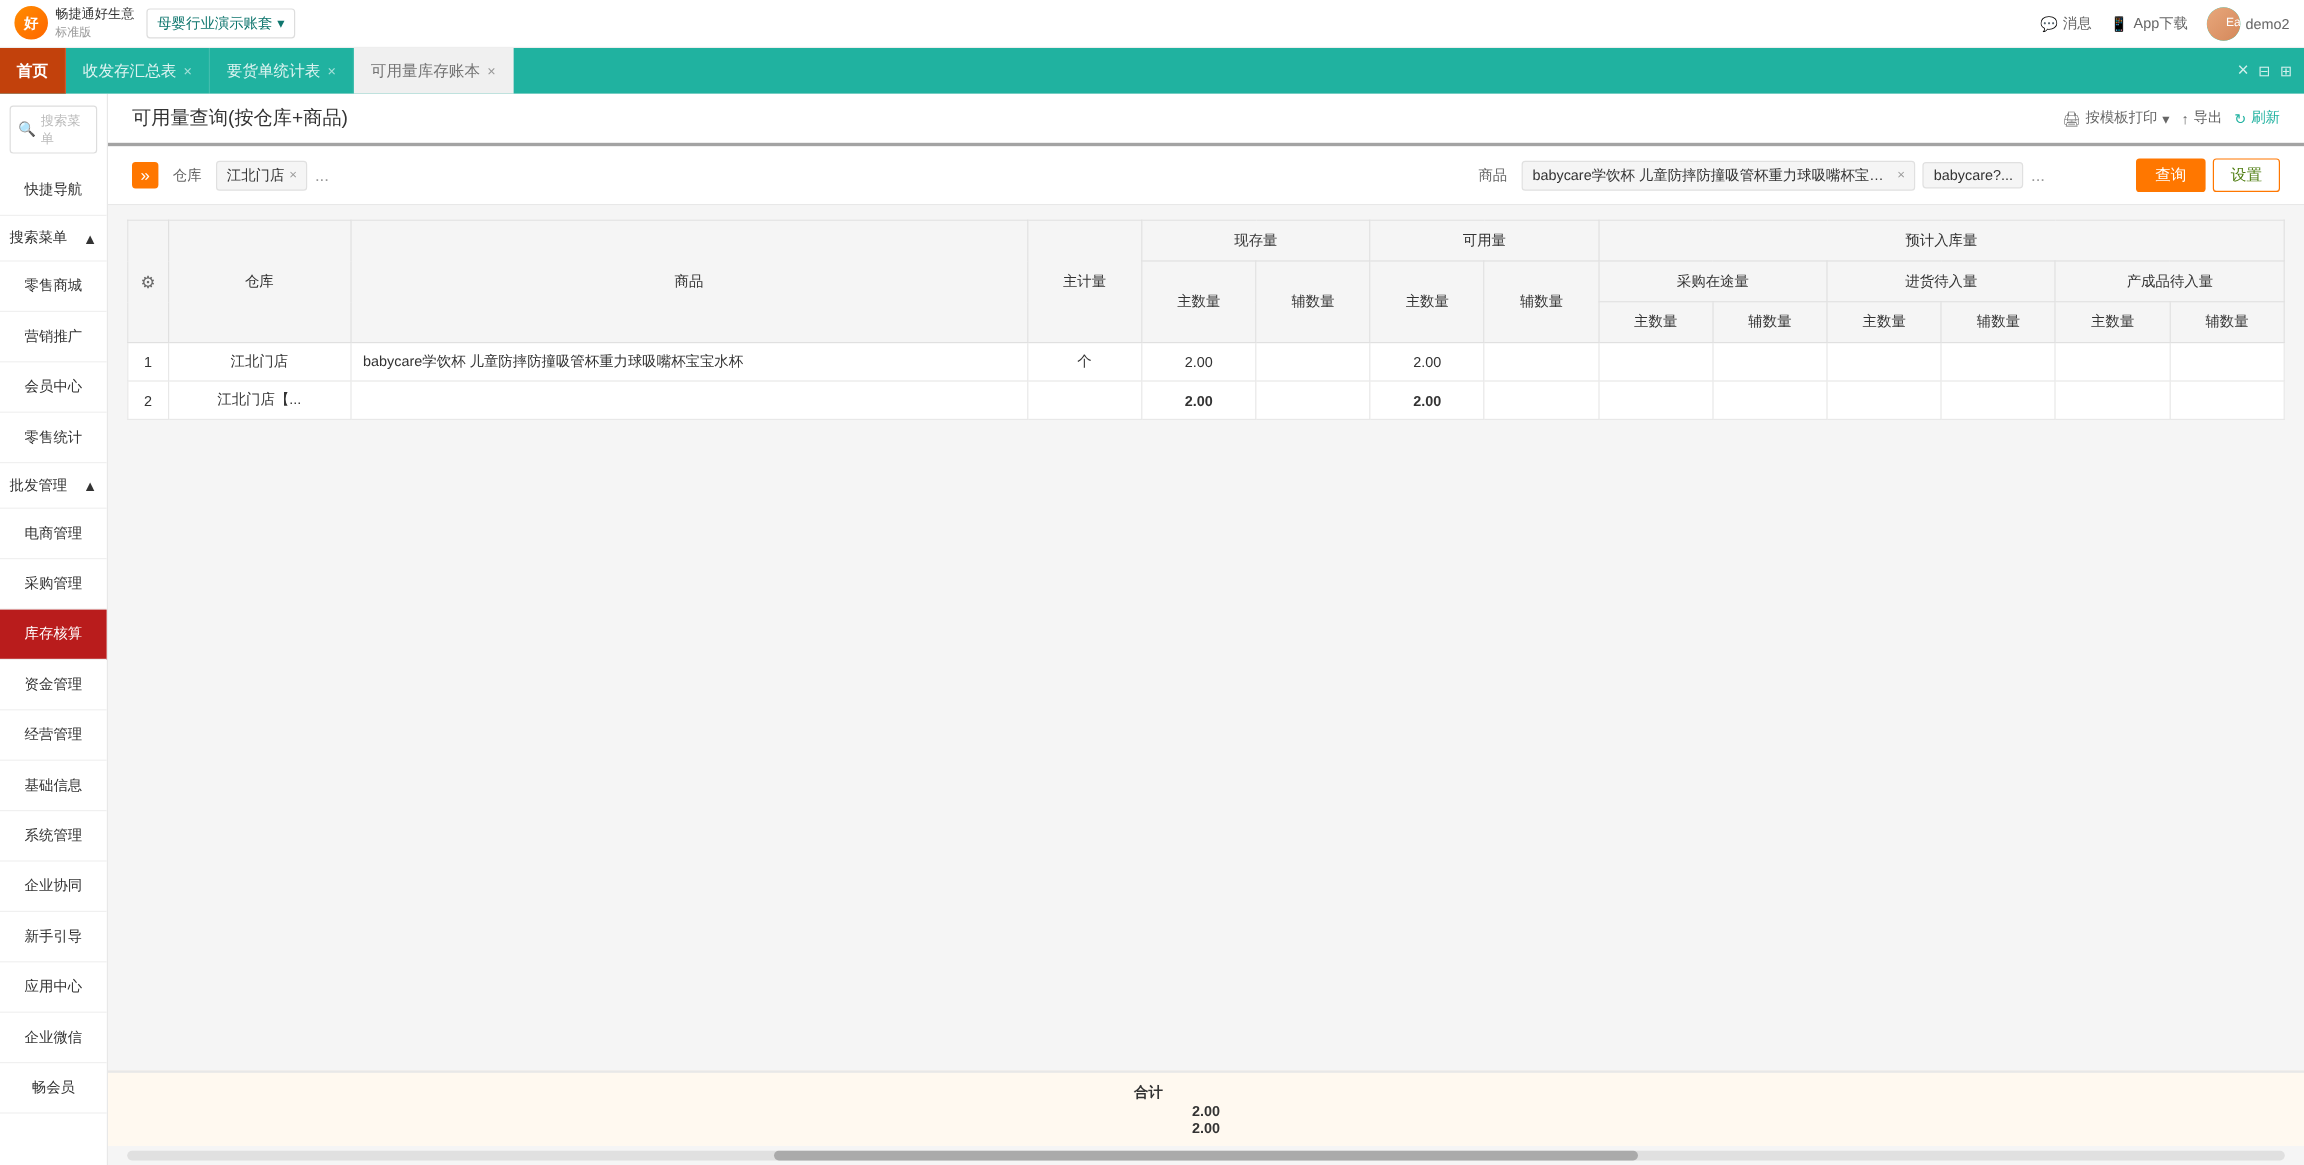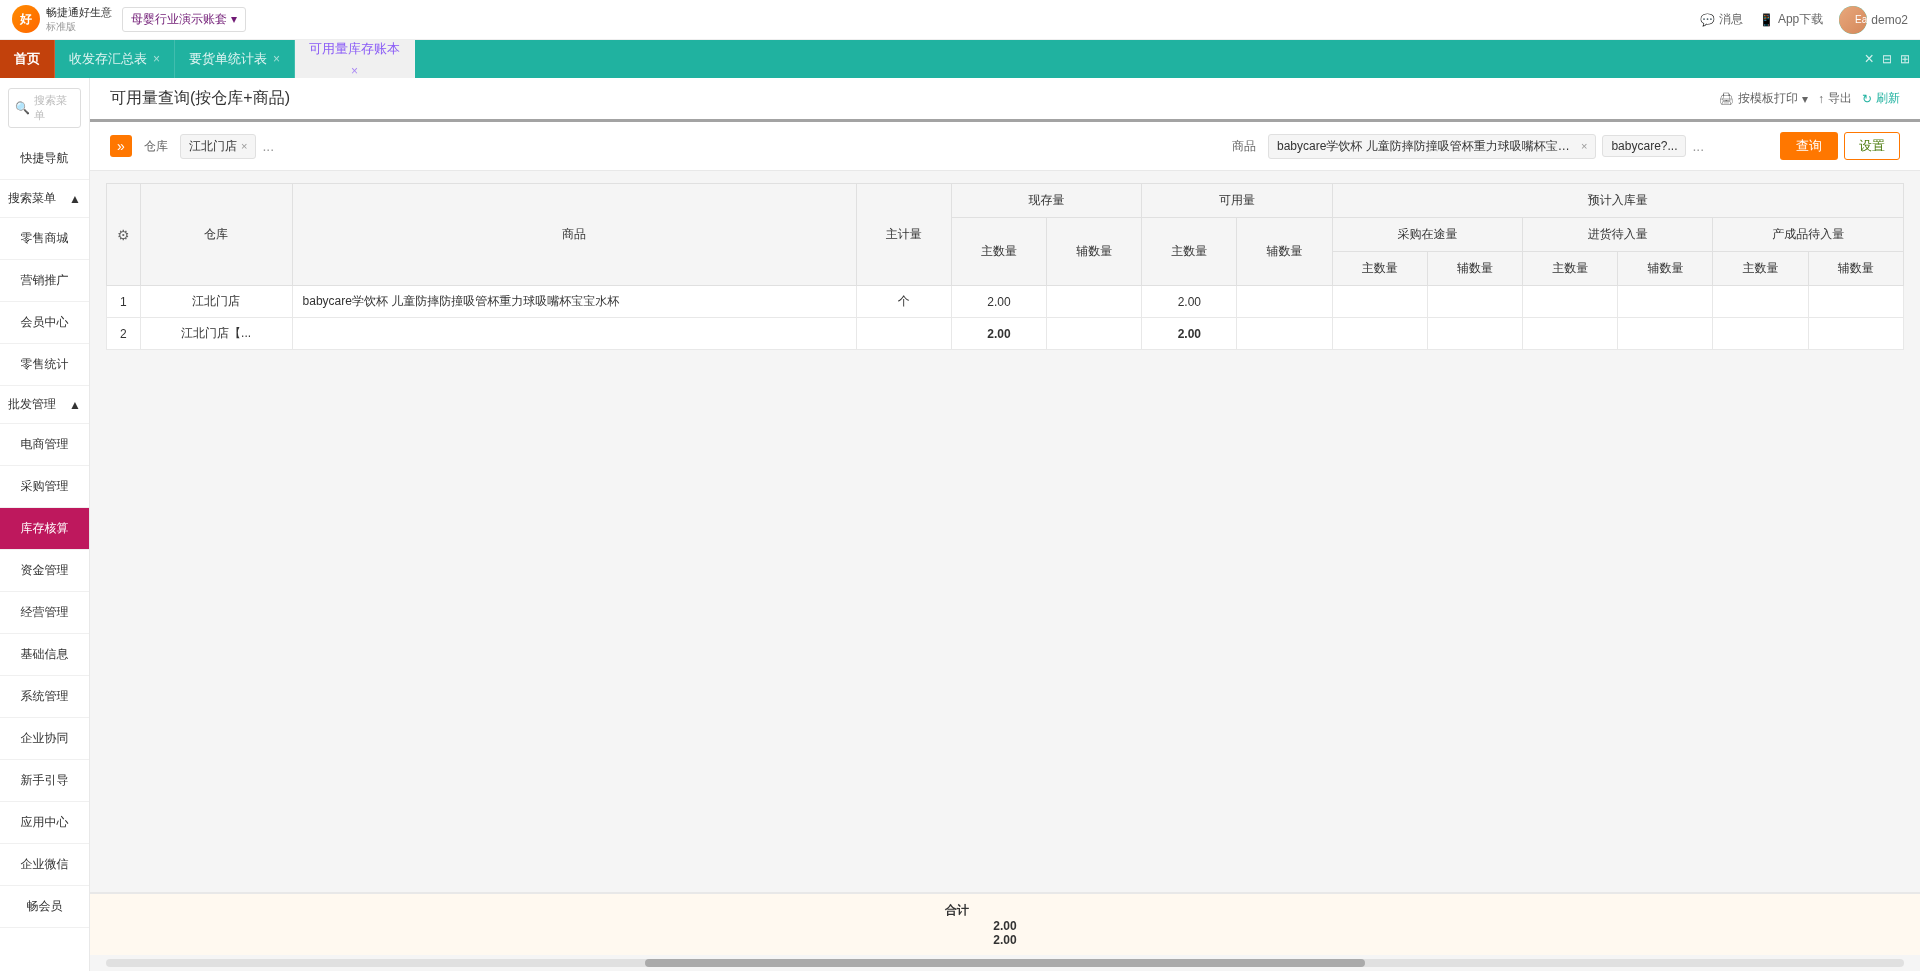--- a/index.html
+++ b/index.html
@@ -14,21 +14,21 @@
       align-items: center;
       justify-content: space-between;
       padding: 0 12px;
       flex-shrink: 0;
     }
     .top-bar-left { display: flex; align-items: center; gap: 10px; }
     .logo-area { display: flex; align-items: center; gap: 6px; }
     .logo-icon { width: 28px; height: 28px; background: linear-gradient(135deg, #ff8c00, #ff6600); border-radius: 50%; display: flex; align-items: center; justify-content: center; color: #fff; font-size: 12px; font-weight: bold; }
     .logo-text { font-size: 11px; color: #333; line-height: 1.3; }
     .logo-sub { color: #999; font-size: 10px; }
-    .industry-selector { display: flex; align-items: center; gap: 4px; color: #701a75; font-size: 12px; border: 1px solid #ddd; border-radius: 3px; padding: 3px 8px; cursor: pointer; }
+    .industry-selector { display: flex; align-items: center; gap: 4px; color: #0f766e; font-size: 12px; border: 1px solid #ddd; border-radius: 3px; padding: 3px 8px; cursor: pointer; }
     .top-bar-right { display: flex; align-items: center; gap: 16px; }
     .top-bar-btn { display: flex; align-items: center; gap: 4px; color: #666; font-size: 12px; cursor: pointer; }
     .avatar-circle { width: 28px; height: 28px; border-radius: 50%; background: #4ec9b0; display: flex; align-items: center; justify-content: center; color: #fff; font-size: 11px; overflow: hidden; }
     .avatar-img { width: 100%; height: 100%; background: linear-gradient(135deg, #e8a87c, #d4875a); border-radius: 50%; display: flex; align-items: center; justify-content: flex-end; color: #fff; font-size: 10px; }
 
     
     .tab-bar {
       height: 38px;
       background: #20b2a0;
       display: flex;
@@ -41,21 +41,21 @@
       align-items: center;
       padding: 0 14px;
       color: rgba(255,255,255,0.85);
       font-size: 13px;
       cursor: pointer;
       gap: 6px;
       border-right: 1px solid rgba(255,255,255,0.15);
       white-space: nowrap;
     }
     .tab-item.home { background: #c2410c; color: #fff; font-weight: bold; }
-    .tab-item.active { background: #f0f0f0; color: #8b5cf6; flex-direction: column; }
+    .tab-item.active { background: #f0f0f0; color: #737373; }
     .tab-item .tab-close { color: inherit; font-size: 12px; opacity: 0.7; }
     .tab-bar-actions { margin-left: auto; display: flex; align-items: center; padding: 0 10px; gap: 8px; }
     .tab-bar-action-btn { color: rgba(255,255,255,0.8); font-size: 16px; cursor: pointer; }
 
     
     .main-layout { display: flex; flex: 1; overflow: hidden; }
 
     
     .sidebar {
       width: 90px;
@@ -69,21 +69,21 @@
     .sidebar-search { padding: 10px 8px; }
     .sidebar-search-box { display: flex; align-items: center; gap: 4px; border: 1px solid #ddd; border-radius: 3px; padding: 4px 6px; font-size: 12px; color: #999; cursor: pointer; }
     .sidebar-nav-item {
       padding: 12px 8px;
       text-align: center;
       font-size: 12px;
       color: #333;
       cursor: pointer;
       border-bottom: 1px solid #f0f0f0;
     }
-    .sidebar-nav-item.active { background: #be185d; color: #fff; }
+    .sidebar-nav-item.active { background: #b91c1c; color: #fff; }
 
     
     .content-area { flex: 1; display: flex; flex-direction: column; overflow: hidden; background: #f5f5f5; }
     .page-header { background: #fff; padding: 10px 20px; display: flex; align-items: center; justify-content: space-between; border-bottom: 3px solid #a3a3a3; flex-shrink: 0; }
     .page-title { font-size: 16px; color: #333; font-weight: normal; }
     .page-actions { display: flex; align-items: center; gap: 10px; }
     .page-action-btn { display: flex; align-items: center; gap: 4px; color: #666; font-size: 12px; cursor: pointer; }
     .page-action-btn.refresh { color: #20b2a0; }
 
     

